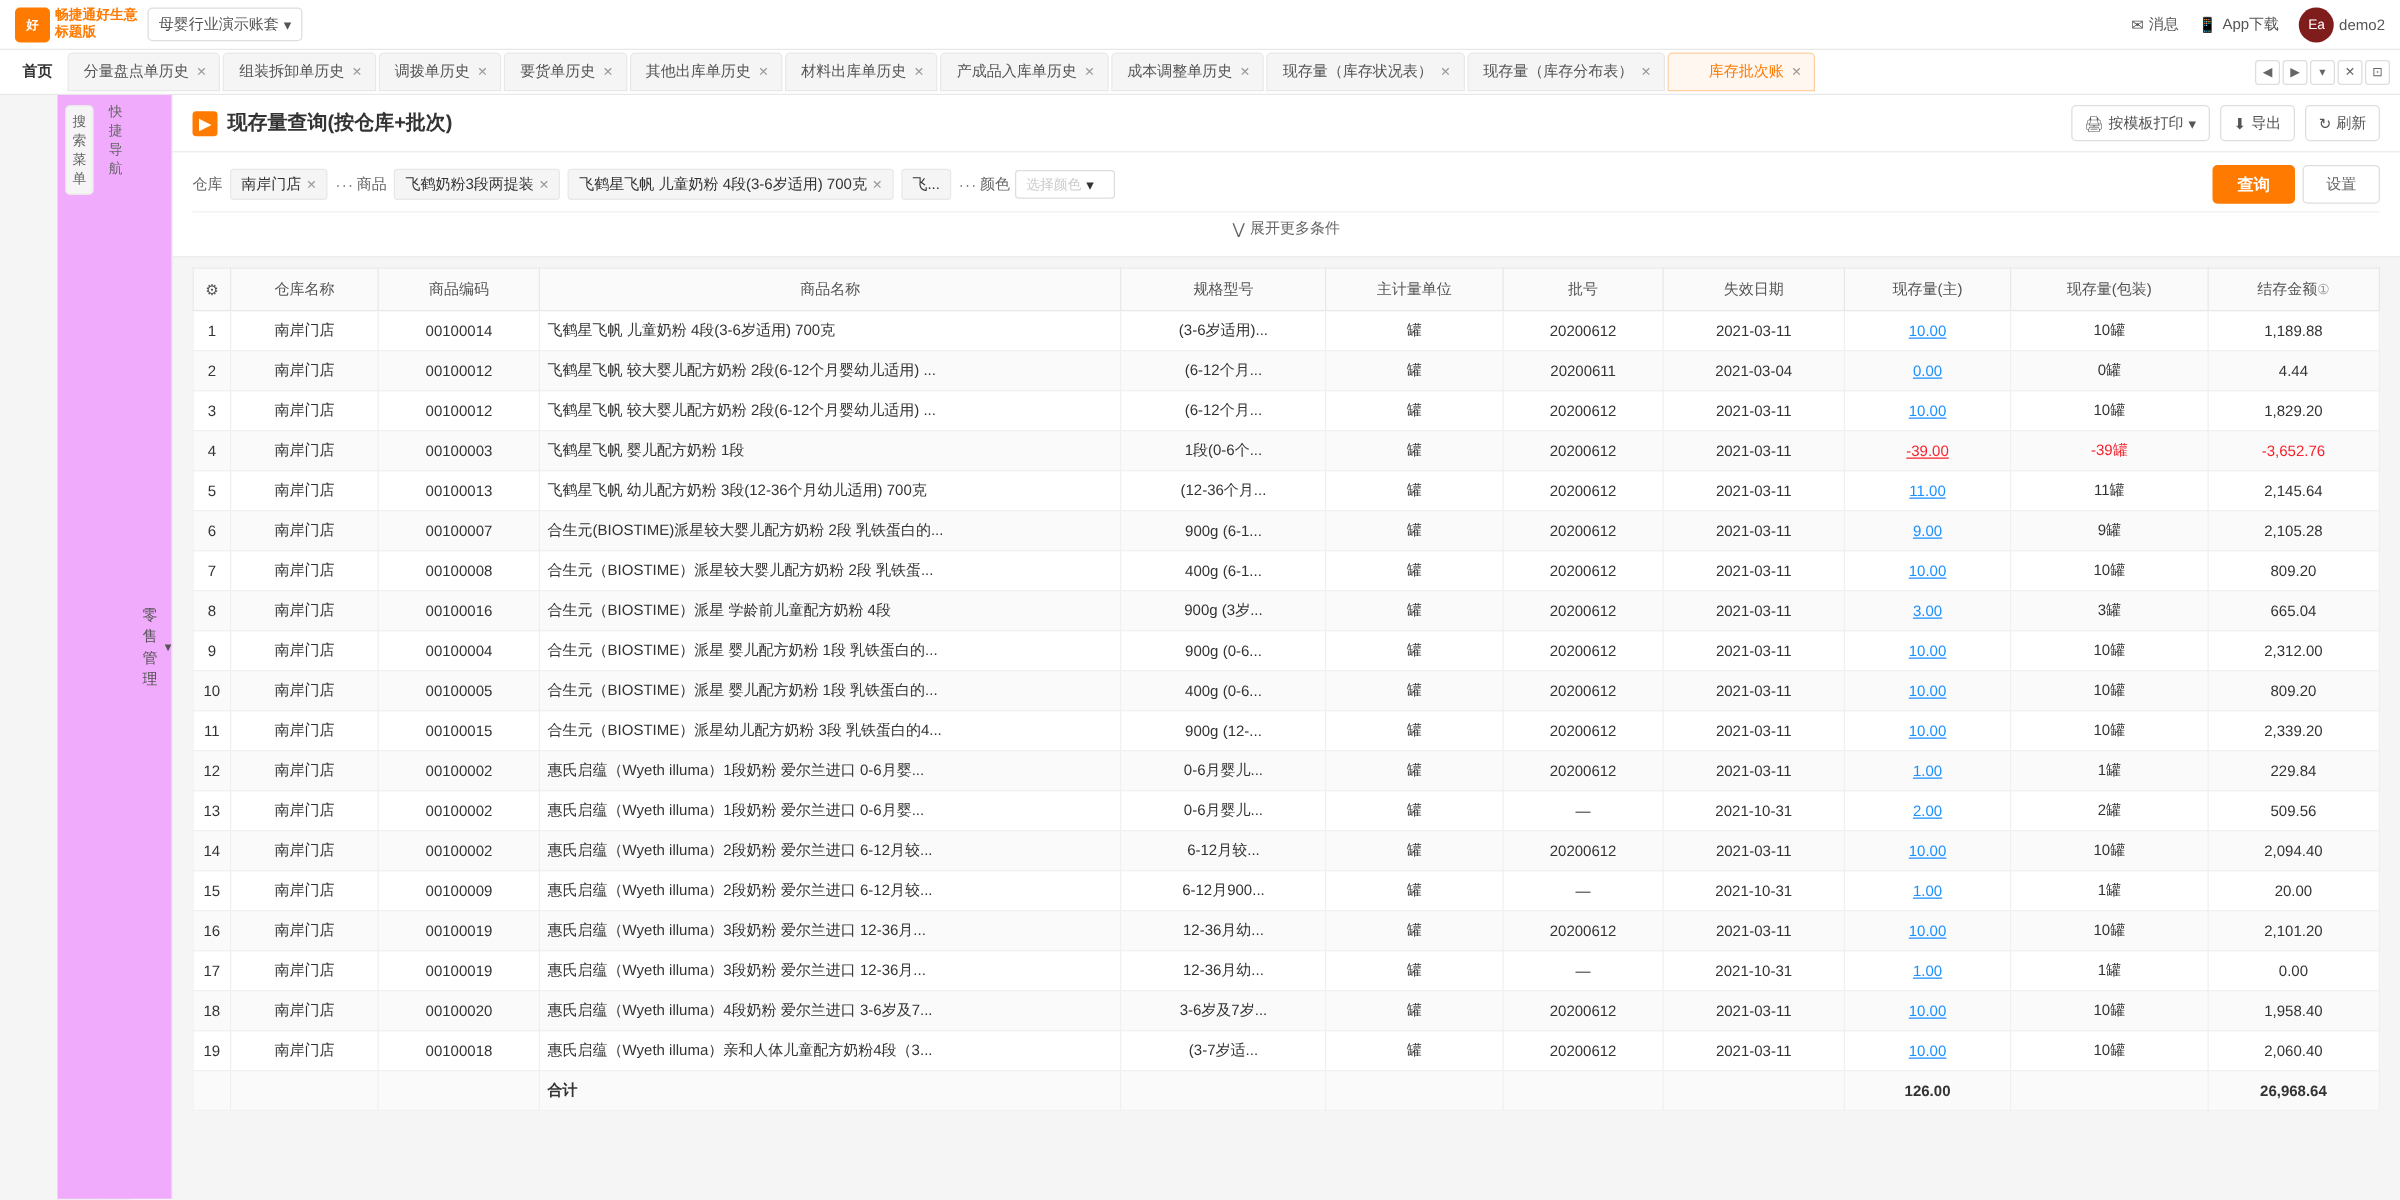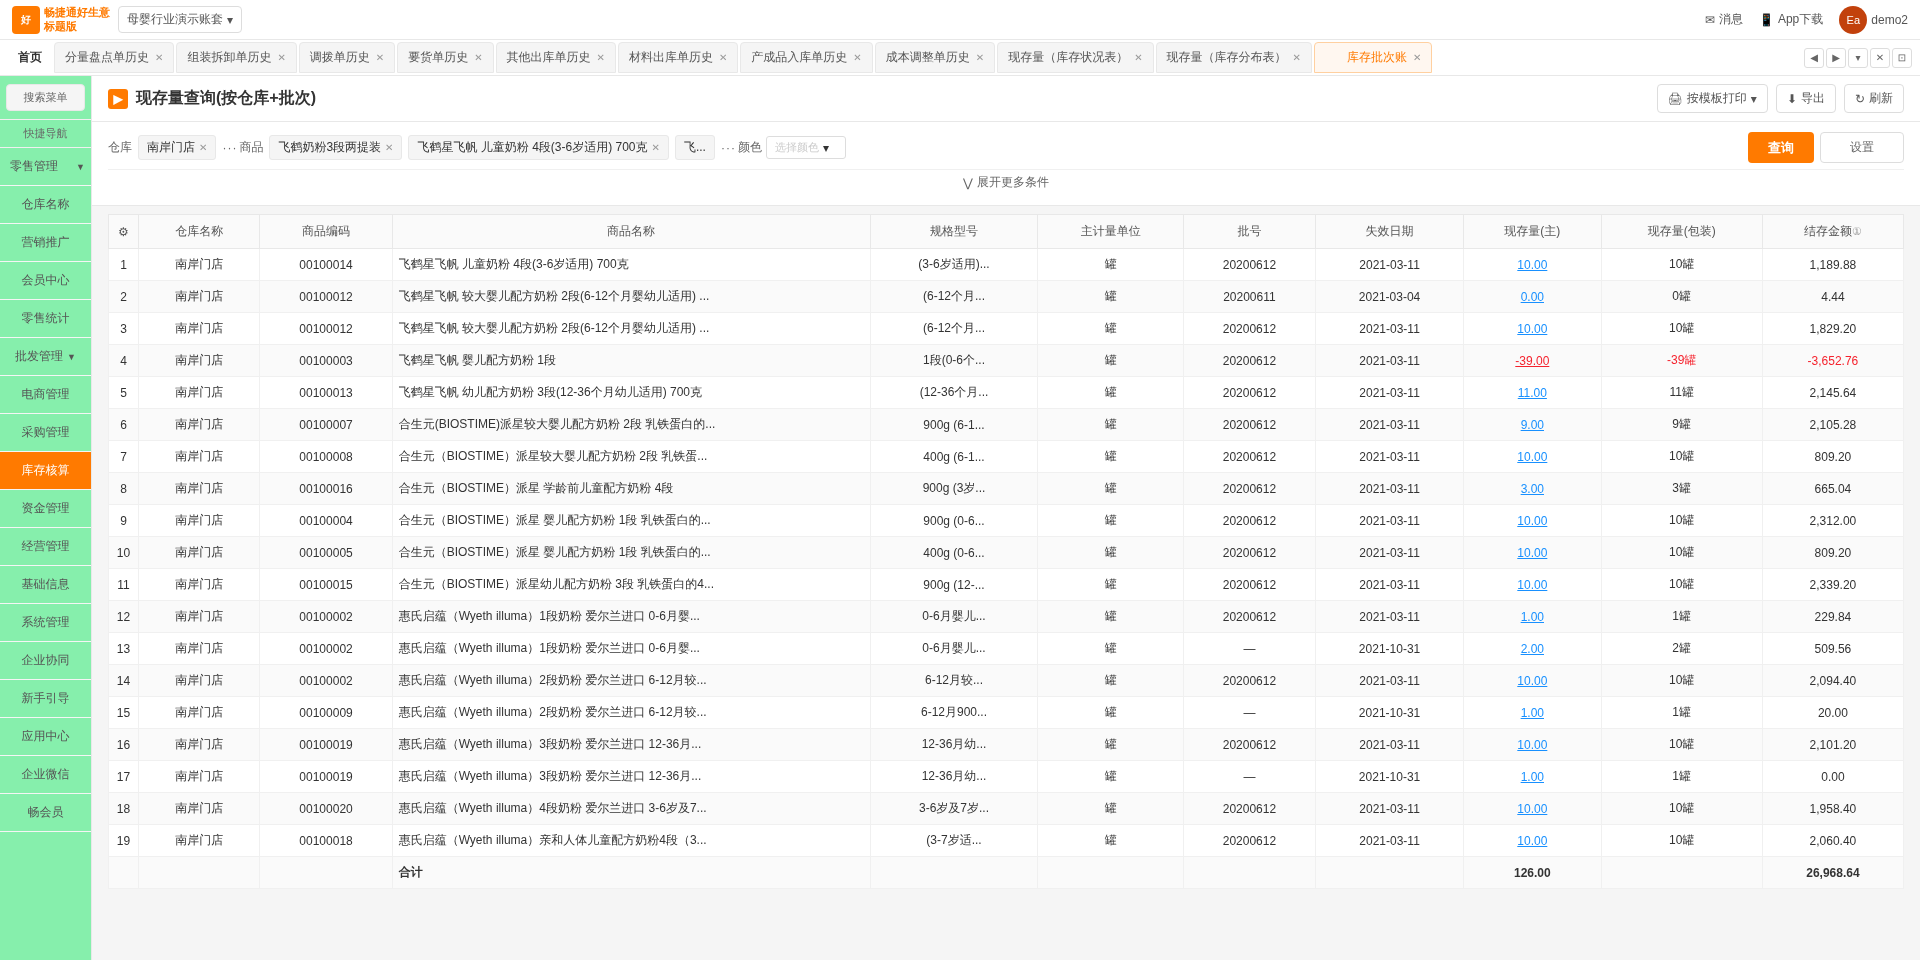--- a/index.html
+++ b/index.html
@@ -7,37 +7,37 @@
 
     
     .topbar { height: 40px; background: #fff; display: flex; align-items: center; justify-content: space-between; padding: 0 12px; border-bottom: 1px solid #e8e8e8; }
     .topbar-left { display: flex; align-items: center; gap: 8px; }
     .logo-area { display: flex; align-items: center; gap: 4px; }
     .logo-icon { width: 28px; height: 28px; background: #ff7a00; border-radius: 4px; display: flex; align-items: center; justify-content: center; color: white; font-size: 10px; font-weight: bold; }
     .logo-text { font-size: 11px; color: #ff7a00; font-weight: bold; line-height: 1.2; }
     .dropdown-selector { display: flex; align-items: center; gap: 4px; padding: 4px 8px; border: 1px solid #ddd; border-radius: 4px; cursor: pointer; color: #555; font-size: 12px; }
     .topbar-right { display: flex; align-items: center; gap: 16px; }
     .topbar-action { display: flex; align-items: center; gap: 4px; color: #555; cursor: pointer; font-size: 12px; }
-    .user-avatar { width: 28px; height: 28px; border-radius: 50%; background: #c2410c; display: flex; align-items: center; justify-content: center; color: white; font-size: 11px; }
+    .user-avatar { width: 28px; height: 28px; border-radius: 50%; background: #7f1d1d; display: flex; align-items: center; justify-content: center; color: white; font-size: 11px; }
 
     
     .tabbar { height: 36px; background: #fff; display: flex; align-items: center; padding: 0 8px; border-bottom: 1px solid #e8e8e8; overflow: hidden; gap: 2px; }
     .tab-item { display: flex; align-items: center; gap: 4px; padding: 6px 10px; border-radius: 4px 4px 0 0; cursor: pointer; font-size: 12px; white-space: nowrap; border: 1px solid transparent; position: relative; }
     .tab-item.active { background: #fff7f0; border-color: #ffd0a0; color: #ff7a00; padding-left: 32px; }
-    .tab-item.normal { background: #f5f5f5; border-color: #e8e8e8; color: #555; }
+    .tab-item.normal { background: #f5f5f5; border-color: #e8e8e8; color: #555; padding-left: 12px; }
     .tab-home { background: #fff; color: #333; border: none; font-weight: bold; }
     .tab-close { font-size: 10px; color: #999; cursor: pointer; margin-left: 2px; }
     .tab-nav { display: flex; align-items: center; gap: 2px; margin-left: auto; }
     .tab-nav-btn { width: 20px; height: 20px; border: 1px solid #ddd; border-radius: 3px; display: flex; align-items: center; justify-content: center; cursor: pointer; color: #666; font-size: 10px; }
 
     
     .main-layout { display: flex; height: calc(100vh - 76px); }
 
     
-    .sidebar { width: 92px; background: #86efac; border-right: 1px solid #e8e8e8; display: flex; flex-direction: column; }
+    .sidebar { width: 92px; background: #f0abfc; border-right: 1px solid #e8e8e8; display: flex; flex-direction: row; margin-left: 46px; }
     .sidebar-search { padding: 8px 6px; border-bottom: 1px solid #f0f0f0; }
     .sidebar-search-btn { width: 100%; padding: 5px; background: #f5f5f5; border: 1px solid #e8e8e8; border-radius: 4px; text-align: center; cursor: pointer; font-size: 11px; color: #666; }
     .sidebar-quick { padding: 6px; border-bottom: 1px solid #f0f0f0; text-align: center; font-size: 11px; color: #666; cursor: pointer; }
     .sidebar-item { padding: 10px 6px; text-align: center; cursor: pointer; font-size: 12px; color: #555; border-bottom: 1px solid #f5f5f5; }
     .sidebar-item.active { background: #ff7a00; color: white; }
 
     
     .content { flex: 1; overflow: auto; background: #f5f5f5; }
 
     
@@ -54,21 +54,21 @@
     .search-row { display: flex; align-items: center; gap: 2px; flex-wrap: wrap; }
     .search-field { display: flex; align-items: center; gap: 6px; }
     .search-label { font-size: 12px; color: #666; white-space: nowrap; }
     .search-value-tag { display: flex; align-items: center; gap: 4px; padding: 3px 8px; background: #f5f5f5; border: 1px solid #e8e8e8; border-radius: 3px; font-size: 12px; }
     .tag-close { cursor: pointer; color: #999; font-size: 10px; }
     .search-more { display: flex; align-items: center; gap: 4px; color: #666; cursor: pointer; font-size: 12px; margin: 0 auto; }
     .search-more-row { display: flex; justify-content: center; padding: 4px 0; border-top: 1px solid #f0f0f0; margin-top: 6px; }
     .color-field { display: flex; align-items: center; gap: 4px; }
     .color-dropdown { display: flex; align-items: center; gap: 4px; border: 1px solid #ddd; border-radius: 3px; padding: 3px 8px; cursor: pointer; min-width: 80px; }
     .query-btn { padding: 6px 20px; background: #ff7a00; color: white; border: none; border-radius: 4px; cursor: pointer; font-size: 13px; font-weight: bold; }
-    .settings-btn { padding: 6px 29px; background: #fff; color: #666; border: 1px solid #ddd; border-radius: 4px; cursor: pointer; font-size: 12px; }
+    .settings-btn { padding: 6px 18px; background: #fff; color: #666; border: 1px solid #ddd; border-radius: 4px; cursor: pointer; font-size: 12px; }
     .more-dots { color: #666; cursor: pointer; letter-spacing: 1px; }
 
     
     .table-wrapper { padding: 0 16px 16px; margin-top: 8px; }
     .data-table { width: 100%; background: #fff; border-collapse: collapse; border: 1px solid #e8e8e8; }
     .data-table th { background: #fafafa; padding: 8px 6px; border: 1px solid #e8e8e8; font-size: 12px; color: #555; font-weight: normal; text-align: center; white-space: nowrap; }
     .data-table td { padding: 7px 6px; border: 1px solid #f0f0f0; font-size: 12px; color: #333; text-align: center; white-space: nowrap; }
     .data-table tr:nth-child(even) td { background: #fafafa; }
     .negative { color: #f5222d !important; }
     .link-val { color: #1890ff; text-decoration: underline; cursor: pointer; }

